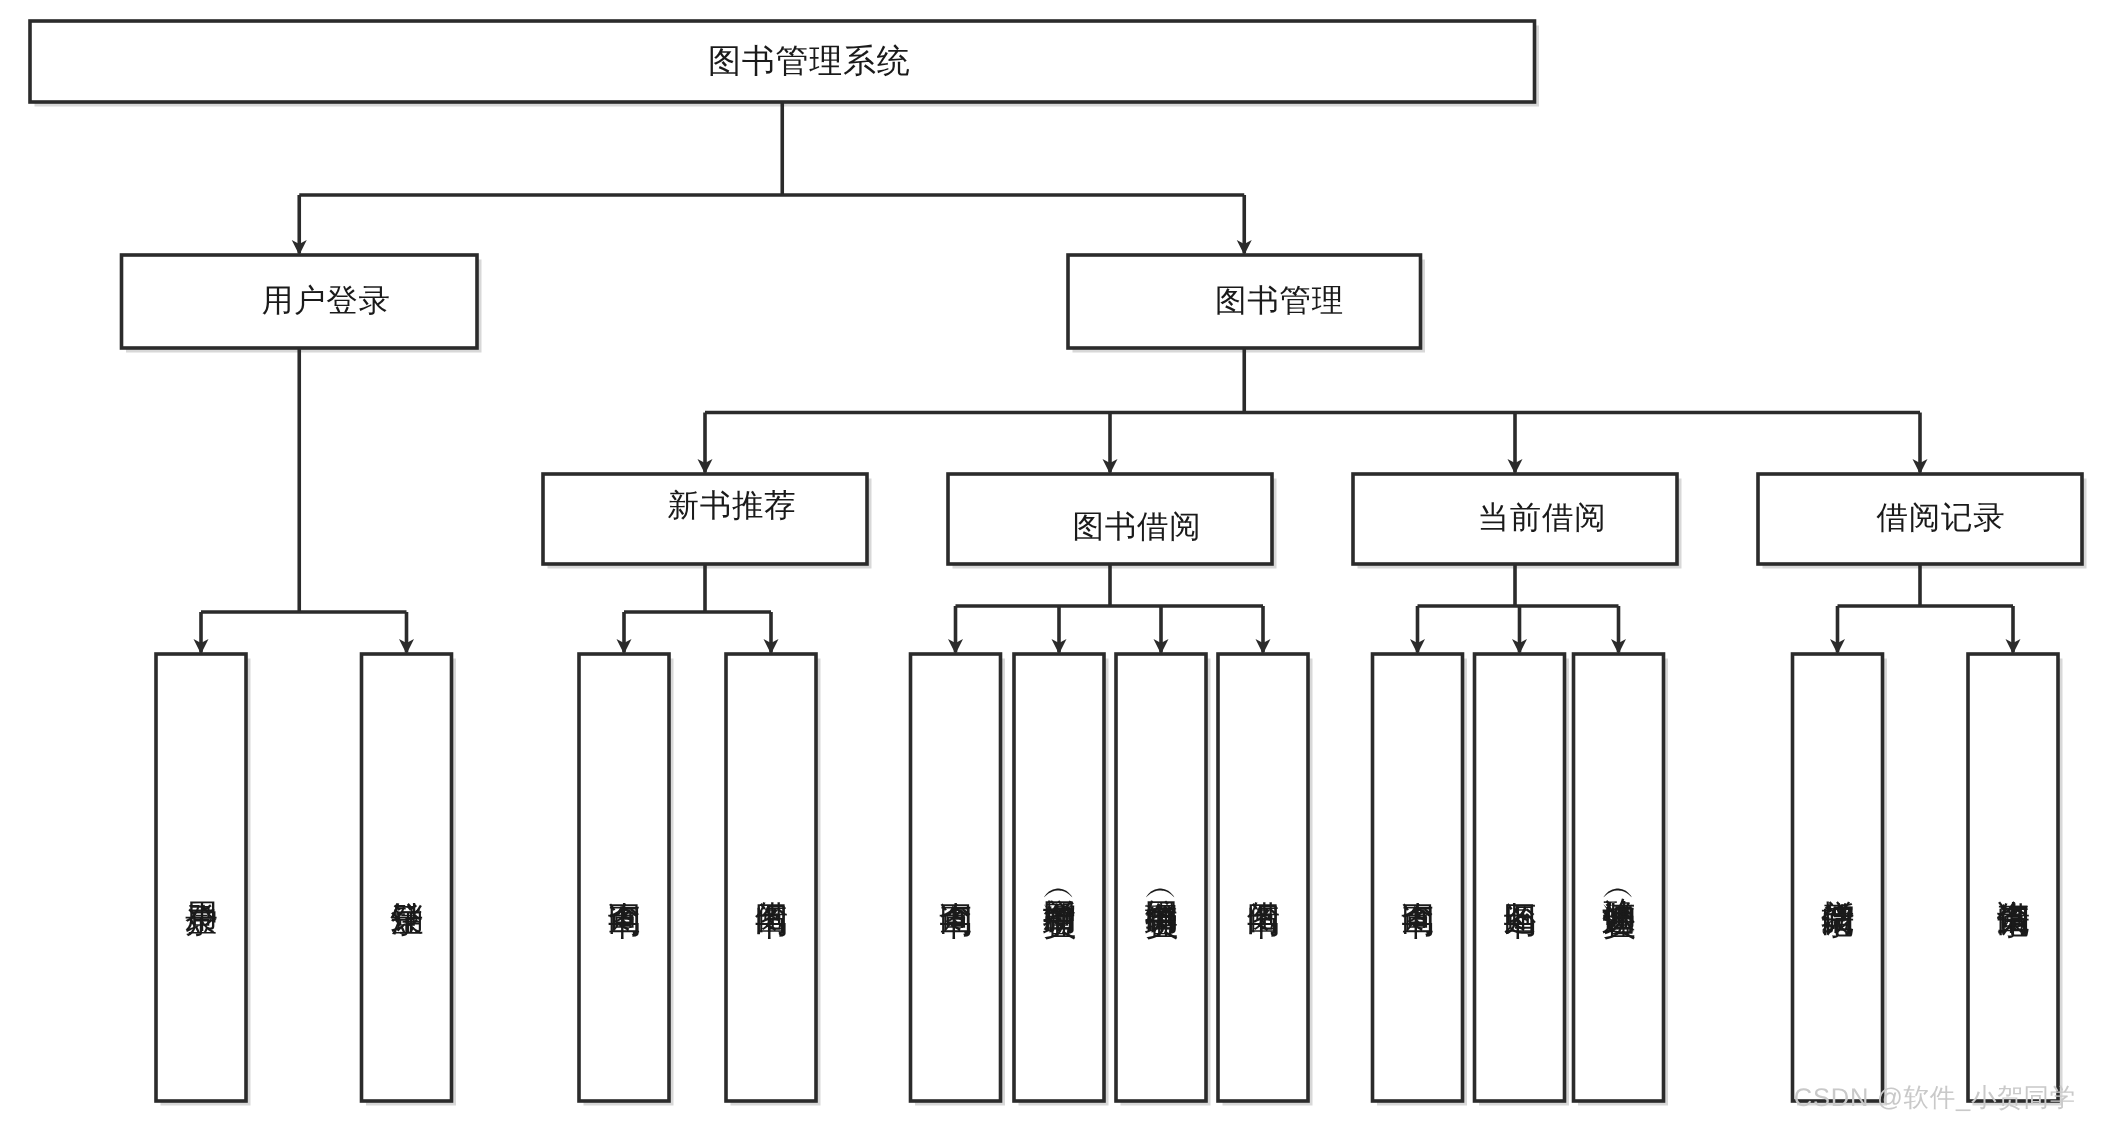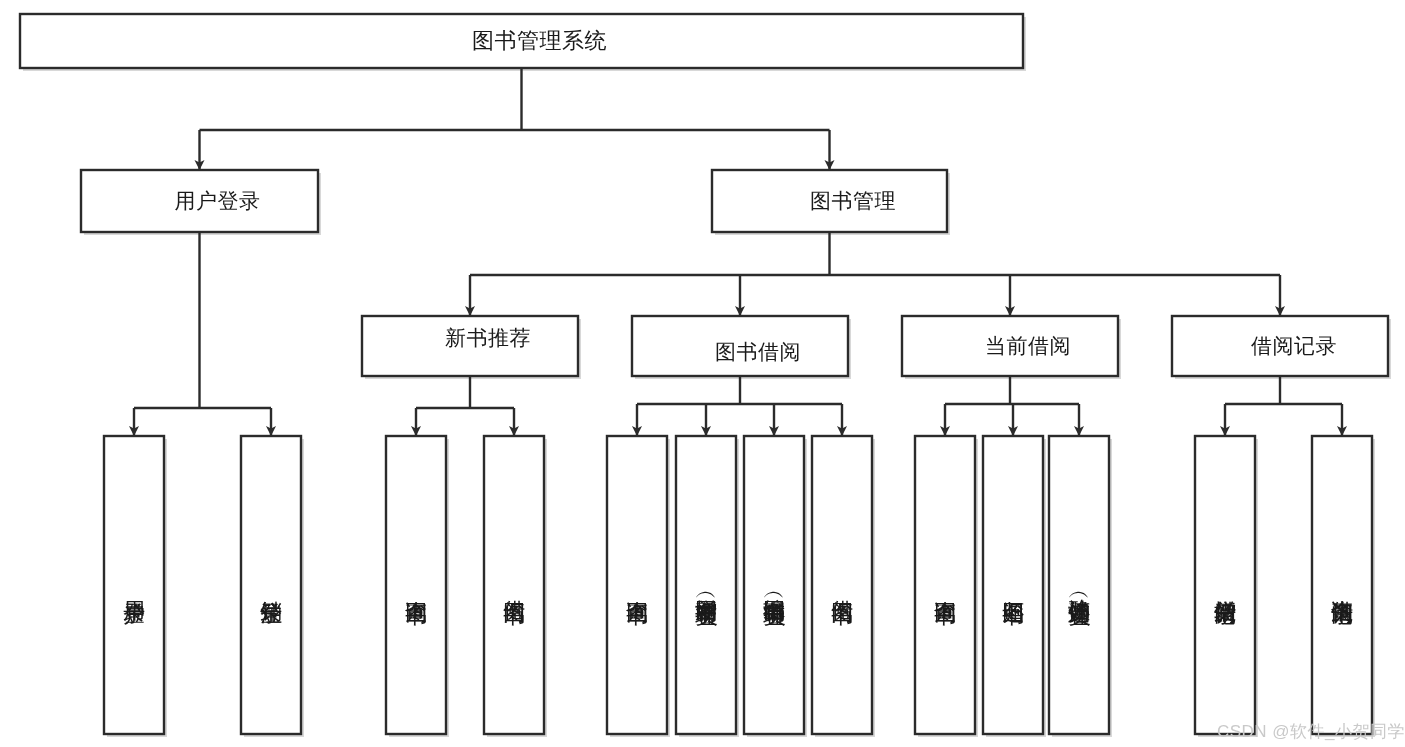--- a/index.html
+++ b/index.html
@@ -68,21 +68,21 @@
     text-orientation: upright;
     font-size: 22px;
     line-height: 1.12;
     letter-spacing: 1px;
     align-items: center;
     justify-content: center;
     white-space: nowrap;
   }
   .watermark {
     position: absolute;
-    right: 0;
+    right: 21px;
     bottom: 4px;
     font-size: 17px;
     color: #c9c9c9;
     font-family: "Liberation Sans", "DejaVu Sans", sans-serif;
     letter-spacing: 0.5px;
     white-space: nowrap;
   }
 </style>
 </head>
 <body>

